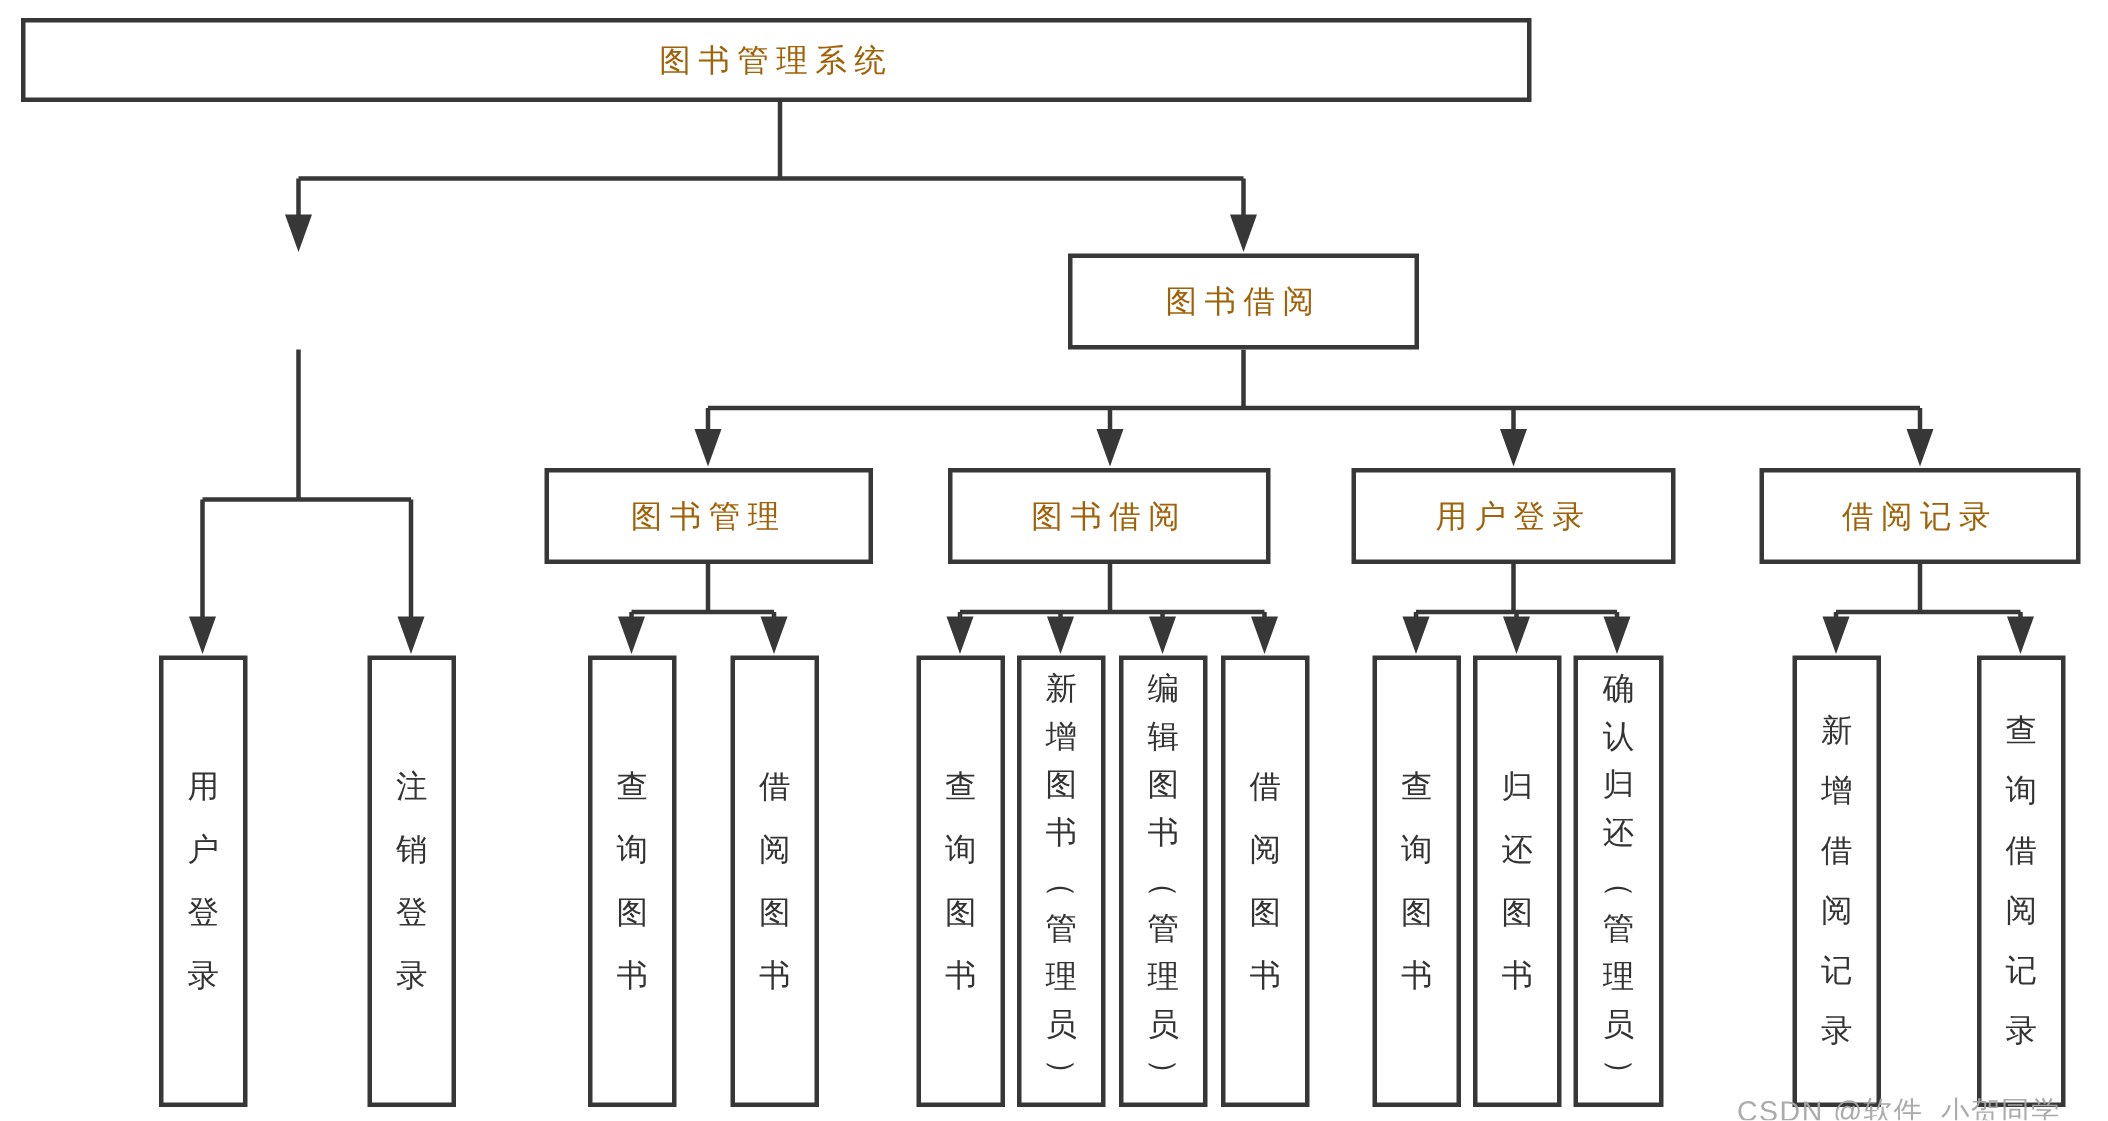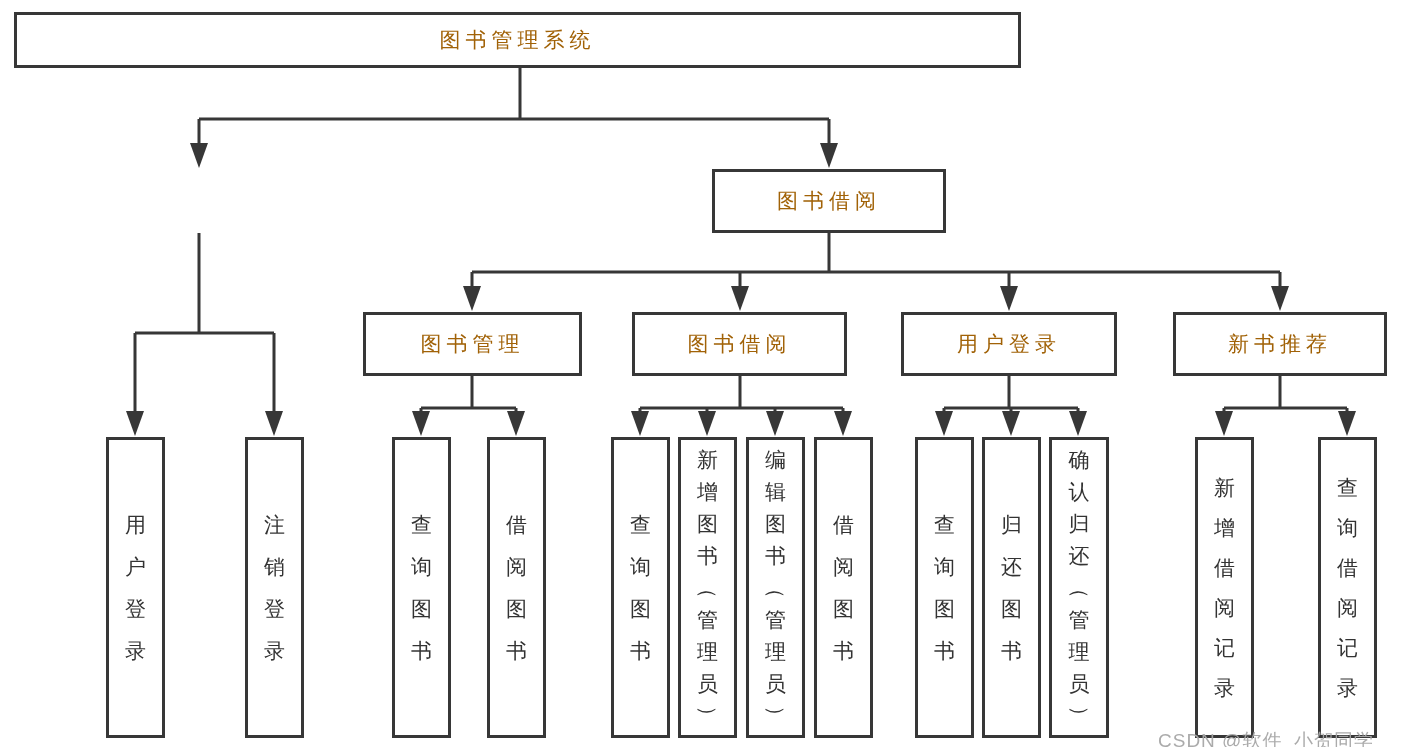--- a/index.html
+++ b/index.html
@@ -73,21 +73,21 @@
   <div class="node" style="left:363px;top:312px;width:219px;height:64px;">
     <span class="hlabel">图书管理</span>
   </div>
   <div class="node" style="left:632px;top:312px;width:215px;height:64px;">
     <span class="hlabel">图书借阅</span>
   </div>
   <div class="node" style="left:901px;top:312px;width:216px;height:64px;">
     <span class="hlabel">用户登录</span>
   </div>
   <div class="node" style="left:1173px;top:312px;width:214px;height:64px;">
-    <span class="hlabel">新书推荐</span>
+    <span class="hlabel">借阅记录</span>
   </div>
 
   <div class="node vnode" style="left:106px;top:437px;width:59px;height:301px;">
     <div class="vtext">
         <span style="line-height: 42px;">用</span>
         <span style="line-height: 42px;">户</span>
         <span style="line-height: 42px;">登</span>
         <span style="line-height: 42px;">录</span>
       </div>
   </div>

